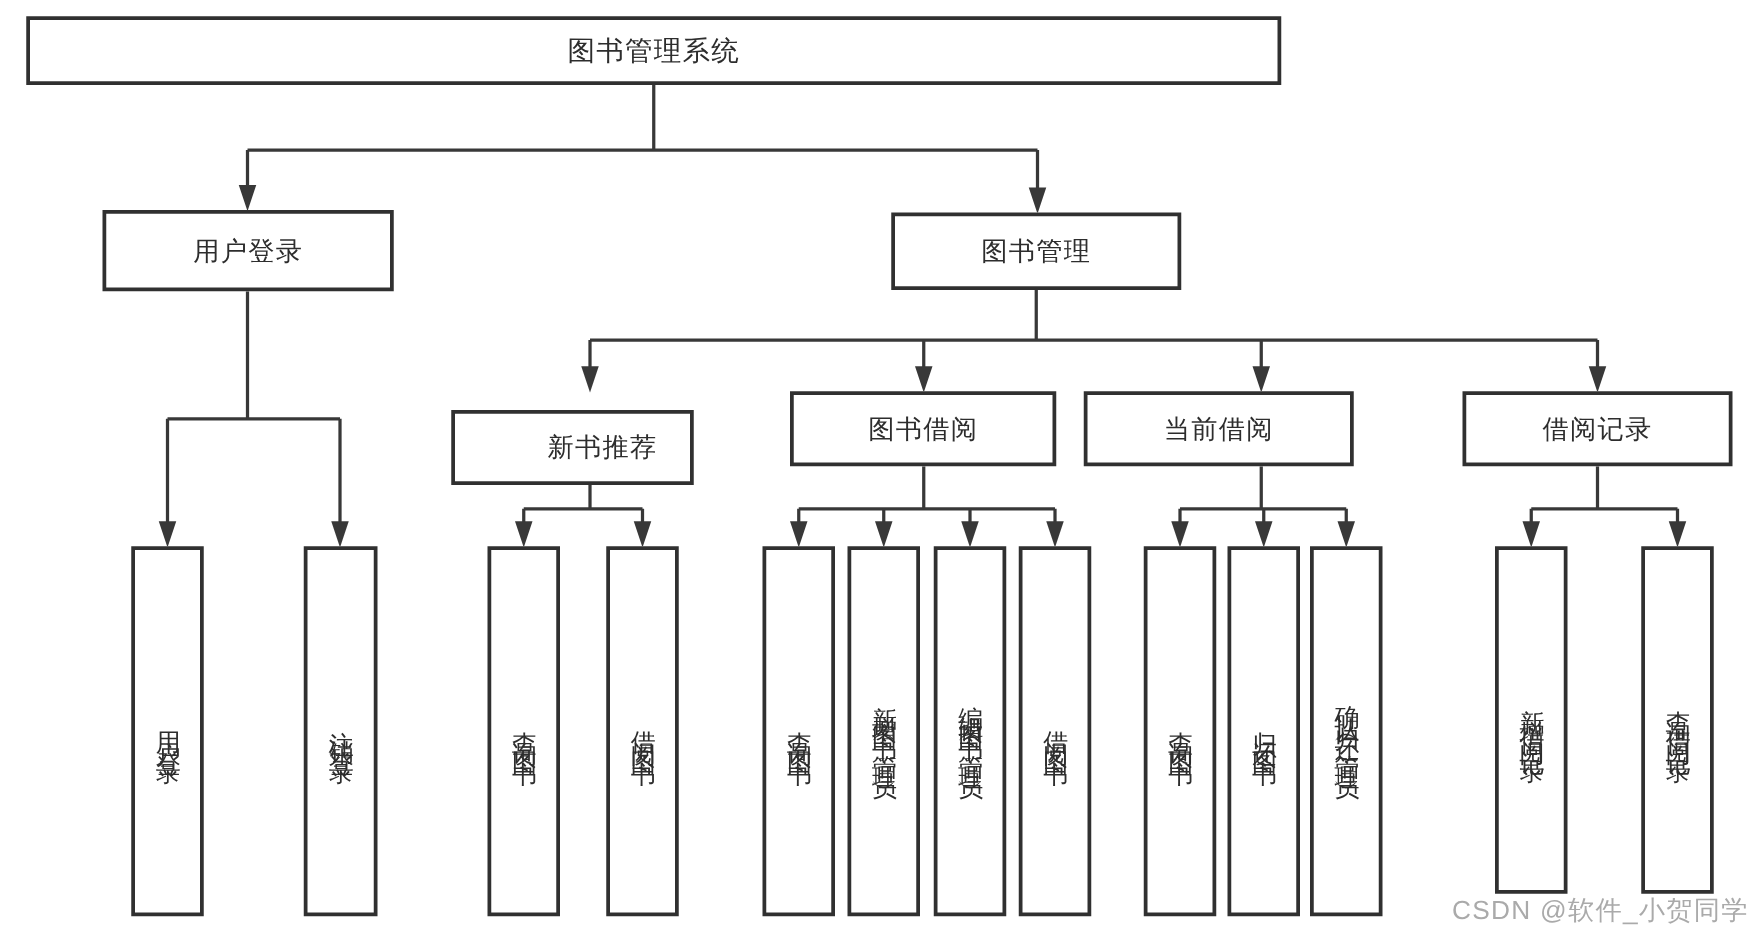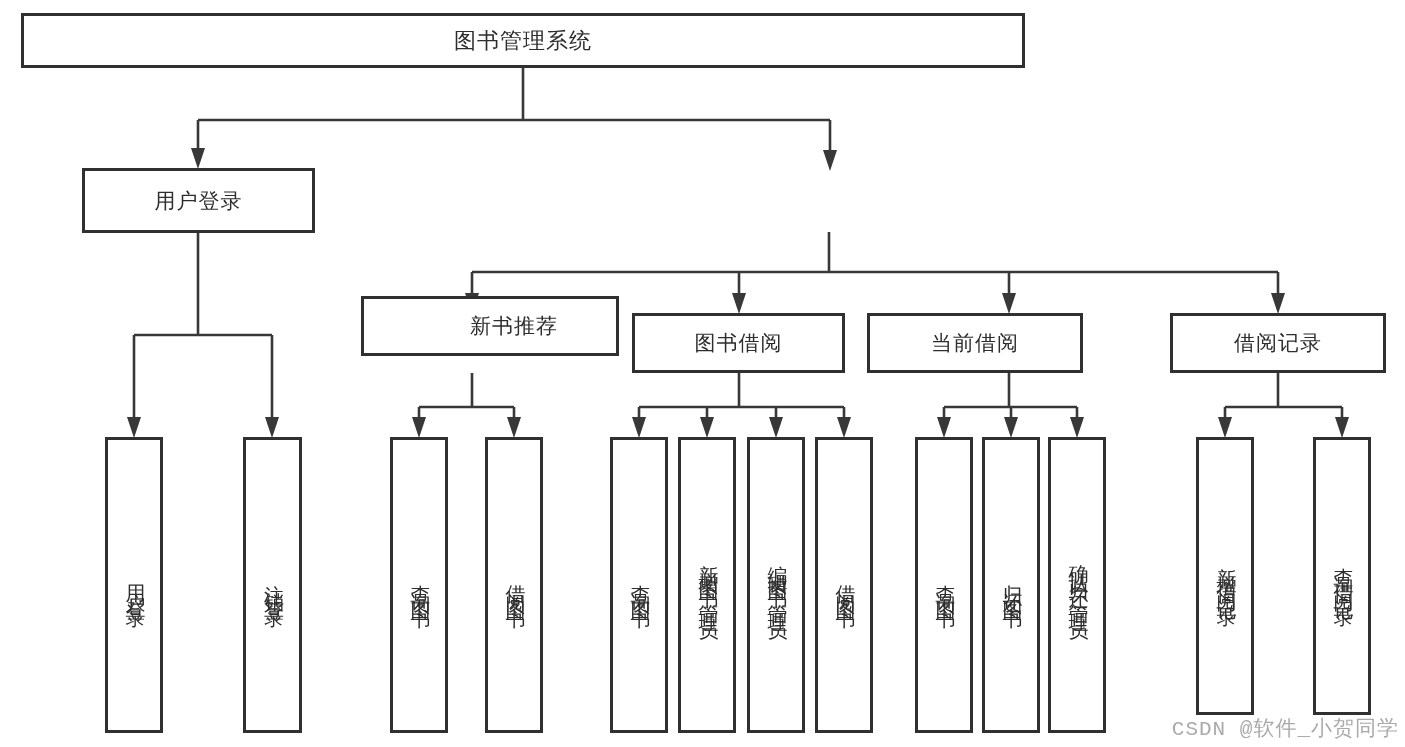--- a/index.html
+++ b/index.html
@@ -9,42 +9,42 @@
     --watermark:#a3a3a3;
     --bg:#ffffff;
   }
   html,body{margin:0;padding:0;}
   body{
     width:1405px;height:747px;position:relative;overflow:hidden;
     background:var(--bg);
     font-family:"Liberation Sans","DejaVu Sans",sans-serif;
     color:var(--text);
   }
-  #stage{position:absolute;inset:0;width:1405px;height:747px;font-family:Liberation Mono, monospace;}
+  #stage{position:absolute;inset:0;width:1405px;height:747px;}
   svg.connectors{position:absolute;left:0;top:0;z-index:0;}
   svg.connectors path{stroke:var(--line);stroke-width:2.6;fill:none;}
   svg.connectors polygon{fill:var(--line);stroke:none;}
   .node{
     position:absolute;z-index:1;box-sizing:border-box;
     background:#fff;border:3px solid var(--border);
     display:flex;align-items:center;justify-content:center;
     text-align:center;
   }
   .h-node{font-size:21px;letter-spacing:1px;}
   .v-node{
     writing-mode:vertical-rl;text-orientation:mixed;
     font-size:20px;letter-spacing:0.40em;line-height:1;
   }
   
   .n-root   {left:21px;  top:13px;  width:1004px;height:55px;font-size:22px;}
   
   .n-login  {left:82px;  top:168px; width:233px; height:65px;}
   .n-mgmt   {left:713px; top:170px; width:232px; height:62px;}
   
-  .n-l3-0   {left:361px; top:296px; width:258px; height:60px;padding-left:48px;}
+  .n-l3-0   {left:361px; top:328px; width:194px; height:60px;padding-left:48px;}
   .n-l3-1   {left:632px; top:313px; width:213px; height:60px;}
   .n-l3-2   {left:867px; top:313px; width:216px; height:60px;}
   .n-l3-3   {left:1170px;top:313px; width:216px; height:60px;}
   
   .leaf     {top:437px;  width:58px; height:296px;}
   .lf-0 {left:105px;} .lf-1 {left:243px;width:59px;}
   .lf-2 {left:390px;} .lf-3 {left:485px;}
   .lf-4 {left:610px;} .lf-5 {left:678px;} .lf-6 {left:747px;} .lf-7 {left:815px;}
   .lf-8 {left:915px;} .lf-9 {left:982px;} .lf-10{left:1048px;}
   .lf-11{left:1196px;height:278px;} .lf-12{left:1313px;height:278px;}
@@ -117,20 +117,21 @@
     <path d="M1225 407 H1342"></path>
     <path d="M1225 407 V419"></path>
       <polygon points="1218,417 1232,417 1225,438"></polygon>
     <path d="M1342 407 V419"></path>
       <polygon points="1335,417 1349,417 1342,438"></polygon>
   </svg>
 
   <div class="node h-node n-root">图书管理系统</div>
 
   <div class="node h-node n-login">用户登录</div>
+  <div class="node h-node n-mgmt">图书管理</div>
 
   <div class="node h-node n-l3-0">新书推荐</div>
   <div class="node h-node n-l3-1">图书借阅</div>
   <div class="node h-node n-l3-2">当前借阅</div>
   <div class="node h-node n-l3-3">借阅记录</div>
 
   <div class="node v-node leaf lf-0">用户登录</div>
   <div class="node v-node leaf lf-1">注销登录</div>
   <div class="node v-node leaf lf-2">查询图书</div>
   <div class="node v-node leaf lf-3">借阅图书</div>

